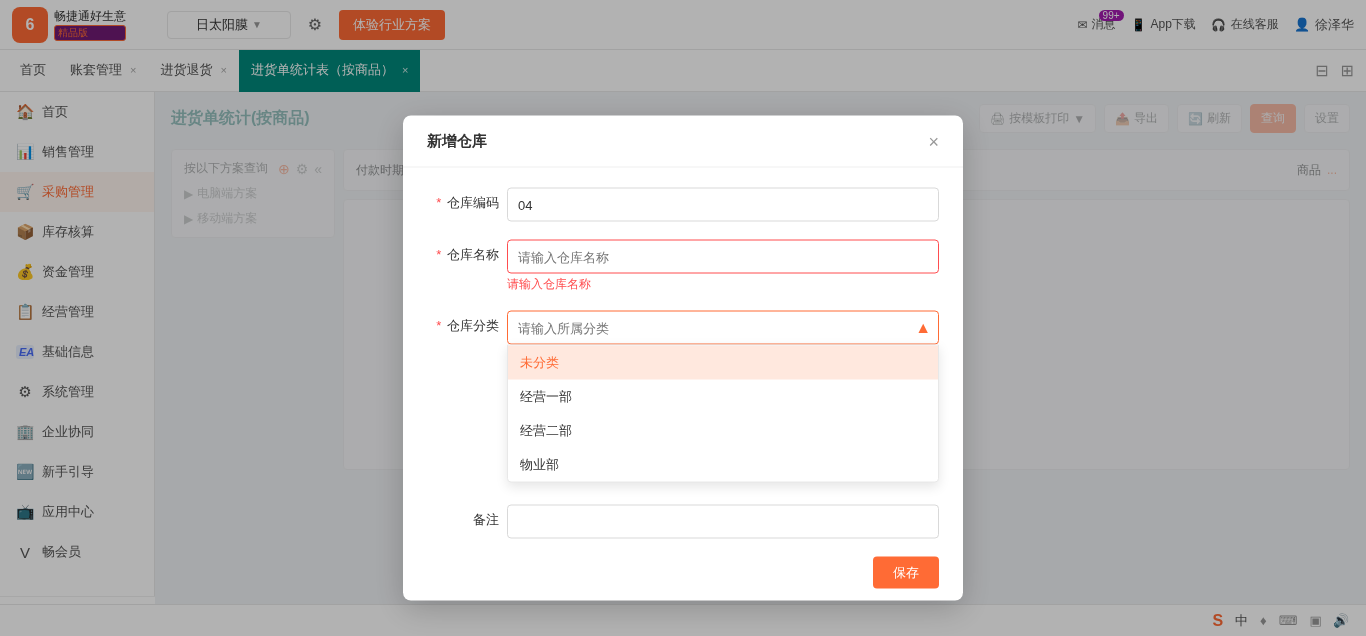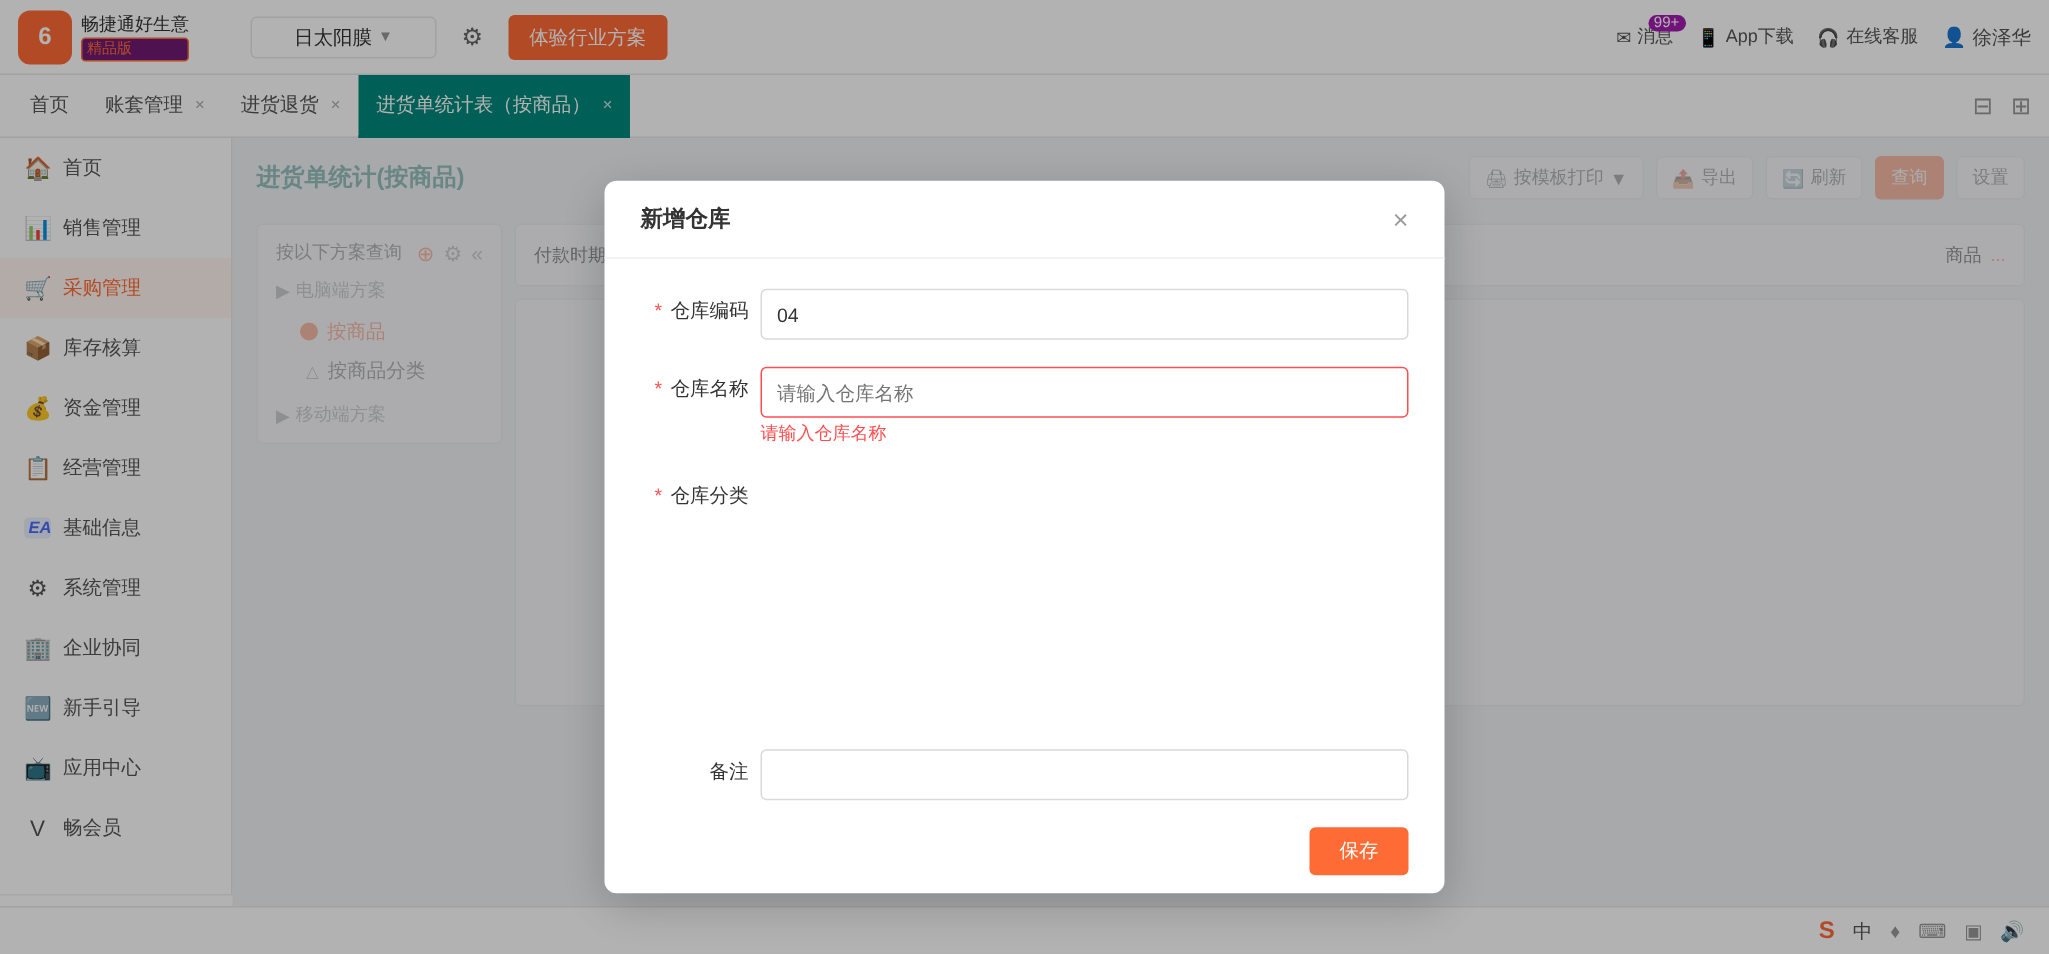--- a/index.html
+++ b/index.html
@@ -505,30 +505,20 @@
             <div style="display:flex;gap:6px;">
               <span style="color:#ff6b35;cursor:pointer;font-size:14px;">⊕</span>
               <span style="color:#999;cursor:pointer;font-size:14px;">⚙</span>
               <span style="color:#999;cursor:pointer;font-size:14px;">«</span>
             </div>
           </div>
           <div style="font-size:12px;color:#999;margin-bottom:6px;display:flex;align-items:center;gap:4px;">
             <span style="cursor:pointer;">▶</span>
             <span>电脑端方案</span>
           </div>
-          <div style="margin-left:16px;">
-            <div style="display:flex;align-items:center;gap:6px;padding:4px 0;cursor:pointer;color:#ff6b35;">
-              <span style="color:#ff6b35;font-size:10px;background:#ff6b35;width:12px;height:12px;border-radius:50%;display:inline-flex;align-items:center;justify-content:center;"></span>
-              <span>按商品</span>
-            </div>
-            <div style="display:flex;align-items:center;gap:6px;padding:4px 0;cursor:pointer;color:#555;margin-left:4px;">
-              <span style="font-size:11px;color:#999;">△</span>
-              <span>按商品分类</span>
-            </div>
-          </div>
           <div style="font-size:12px;color:#999;margin-top:8px;display:flex;align-items:center;gap:4px;">
             <span style="cursor:pointer;">▶</span>
             <span>移动端方案</span>
           </div>
         </div>
       </div>
 
       <div class="right-content">
 
         <div style="background:#fff;border:1px solid #e8e8e8;border-radius:4px;padding:8px 12px;display:flex;align-items:center;gap:12px;margin-bottom:8px;flex-wrap:wrap;">
@@ -597,20 +587,41 @@
         <input class="form-input error" type="text" placeholder="请输入仓库名称" style="">
         <div class="form-error-msg">请输入仓库名称</div>
       </div>
     </div>
 
     <div class="form-row" style="margin-bottom:0;">
       <div class="form-label">
         <span class="required">*</span>
         <span>仓库分类</span>
       </div>
+      <div class="form-field">
+        <div class="form-input-with-icon">
+          <input class="form-input" type="text" placeholder="请输入所属分类" style="">
+          <span class="input-icon-right">▲</span>
+        </div>
+
+        <div class="dropdown-list">
+          <div class="dropdown-item selected">
+            <span>未分类</span>
+          </div>
+          <div class="dropdown-item">
+            <span>经营一部</span>
+          </div>
+          <div class="dropdown-item">
+            <span>经营二部</span>
+          </div>
+          <div class="dropdown-item">
+            <span>物业部</span>
+          </div>
+        </div>
+      </div>
     </div>
 
     <div class="form-row" style="margin-top:160px;">
       <div class="form-label">备注</div>
       <div class="form-field">
         <input class="form-input" type="text" style="">
       </div>
     </div>
   </div>
   <div class="modal-footer">

